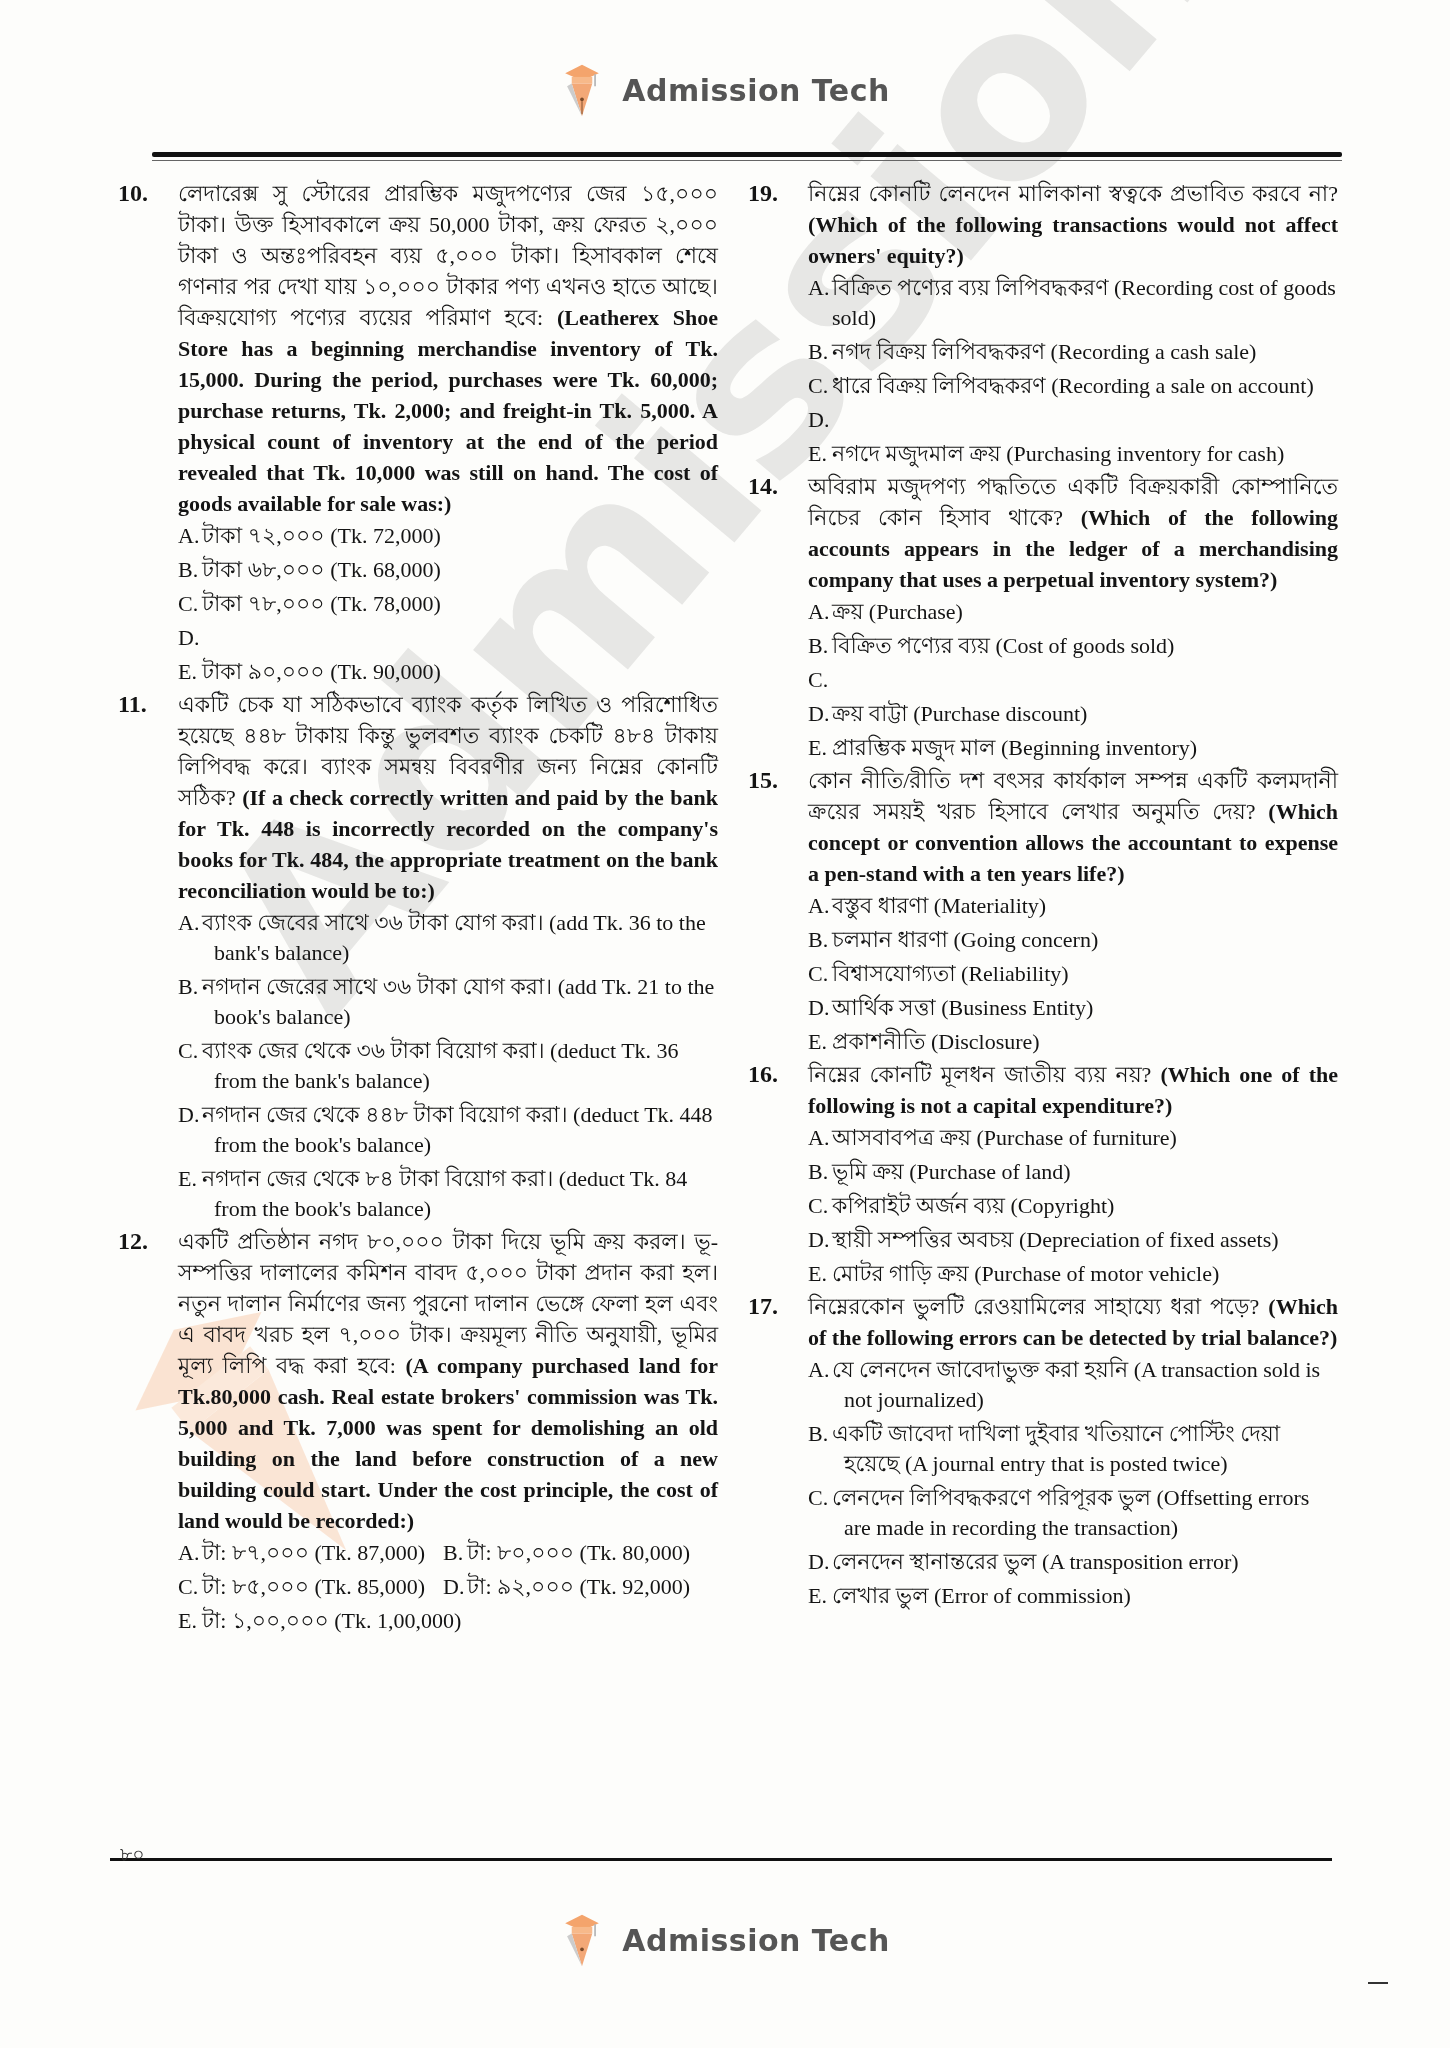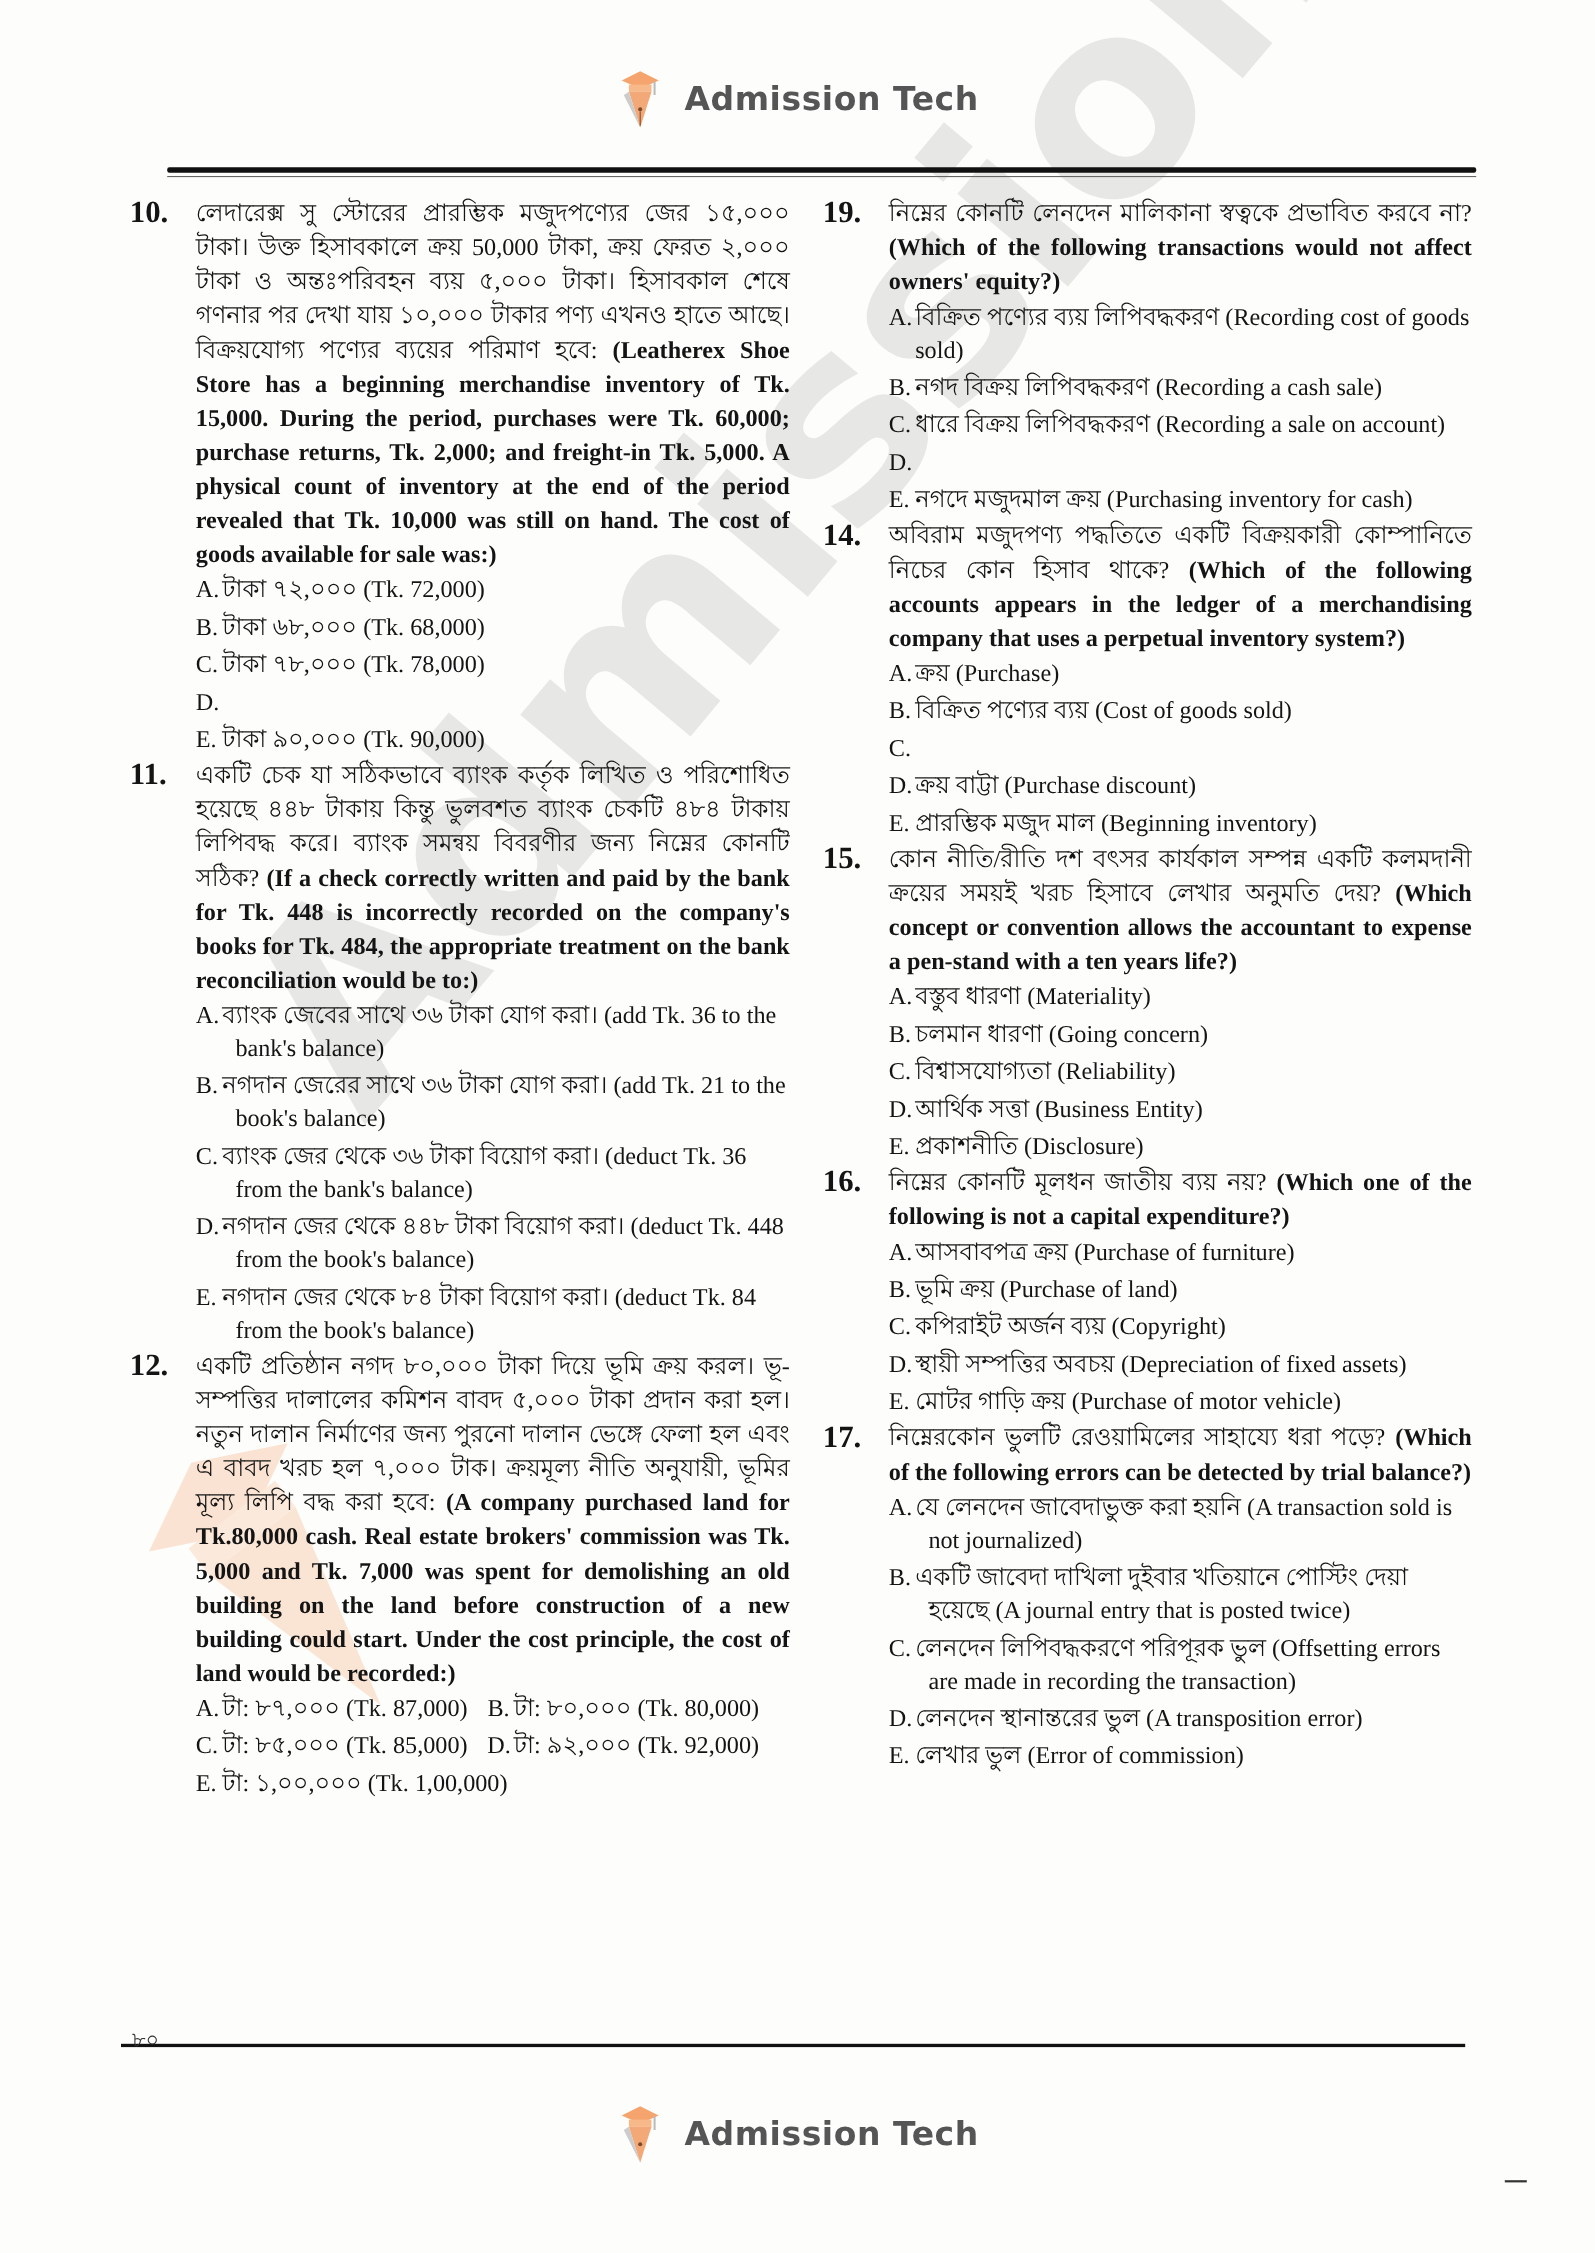--- a/index.html
+++ b/index.html
@@ -37,21 +37,21 @@
     white-space: nowrap; pointer-events: none;
   }
   .watermark-logo {
     position: absolute; left: 150px; top: 1290px; width: 220px; height: 300px;
     opacity: 0.28; transform: rotate(-38deg); pointer-events: none;
   }
   .col { position: absolute; top: 178px; font-size: 22px; line-height: 31px; }
   .col.left { left: 118px; width: 600px; }
   .col.right { left: 748px; width: 590px; }
   .q { display: flex; margin-bottom: 0; }
-  .q-num { width: 60px; flex: none; font-weight: bold; font-size: 28px; }
+  .q-num { width: 60px; flex: none; font-weight: bold; font-size: 24px; }
   .q-body { flex: 1; }
   .q-text { text-align: justify; }
   .q-text .en { font-weight: bold; }
   .opt { display: flex; padding: 2px 0; line-height: 30px; }
   .opt-label { flex: none; width: 24px; }
   .opt-text { flex: 1; }
   .opt.hang .opt-text { padding-left: 12px; text-indent: -12px; }
   .opt-row { display: flex; gap: 18px; padding: 2px 0; }
   .opt-row .opt { padding: 0; }
   .corner-mark { position: absolute; right: 62px; top: 1982px; width: 20px; height: 2px; background: #333; }

